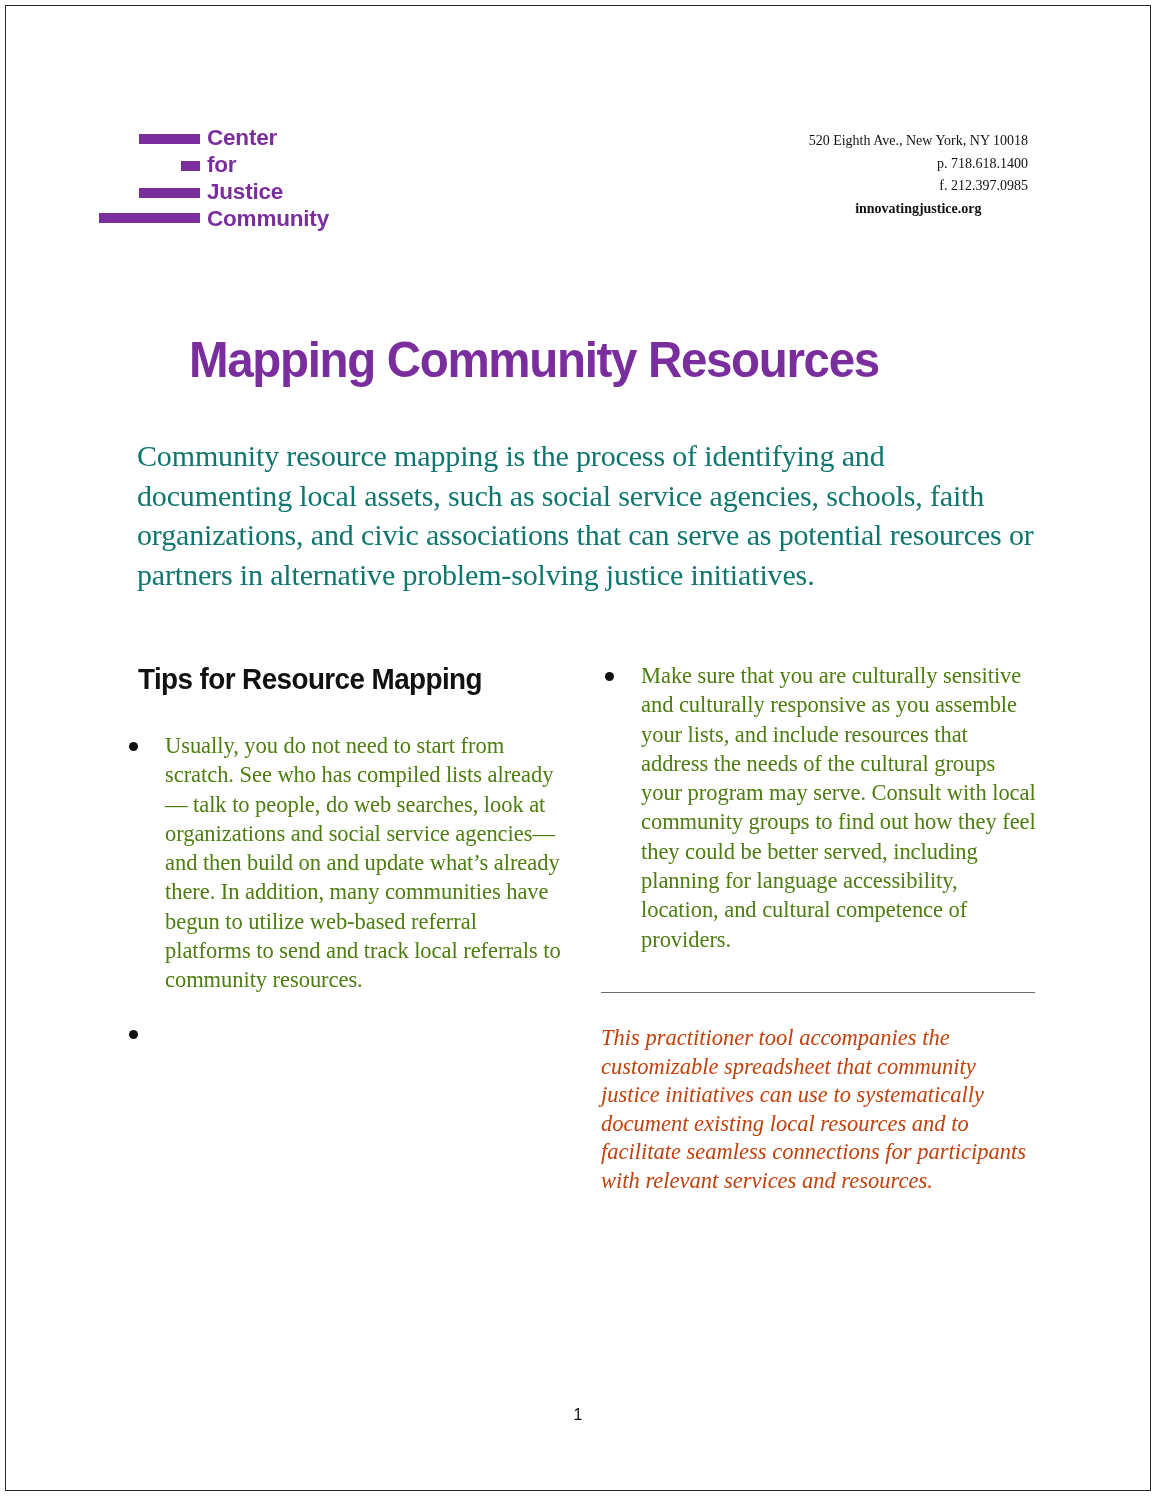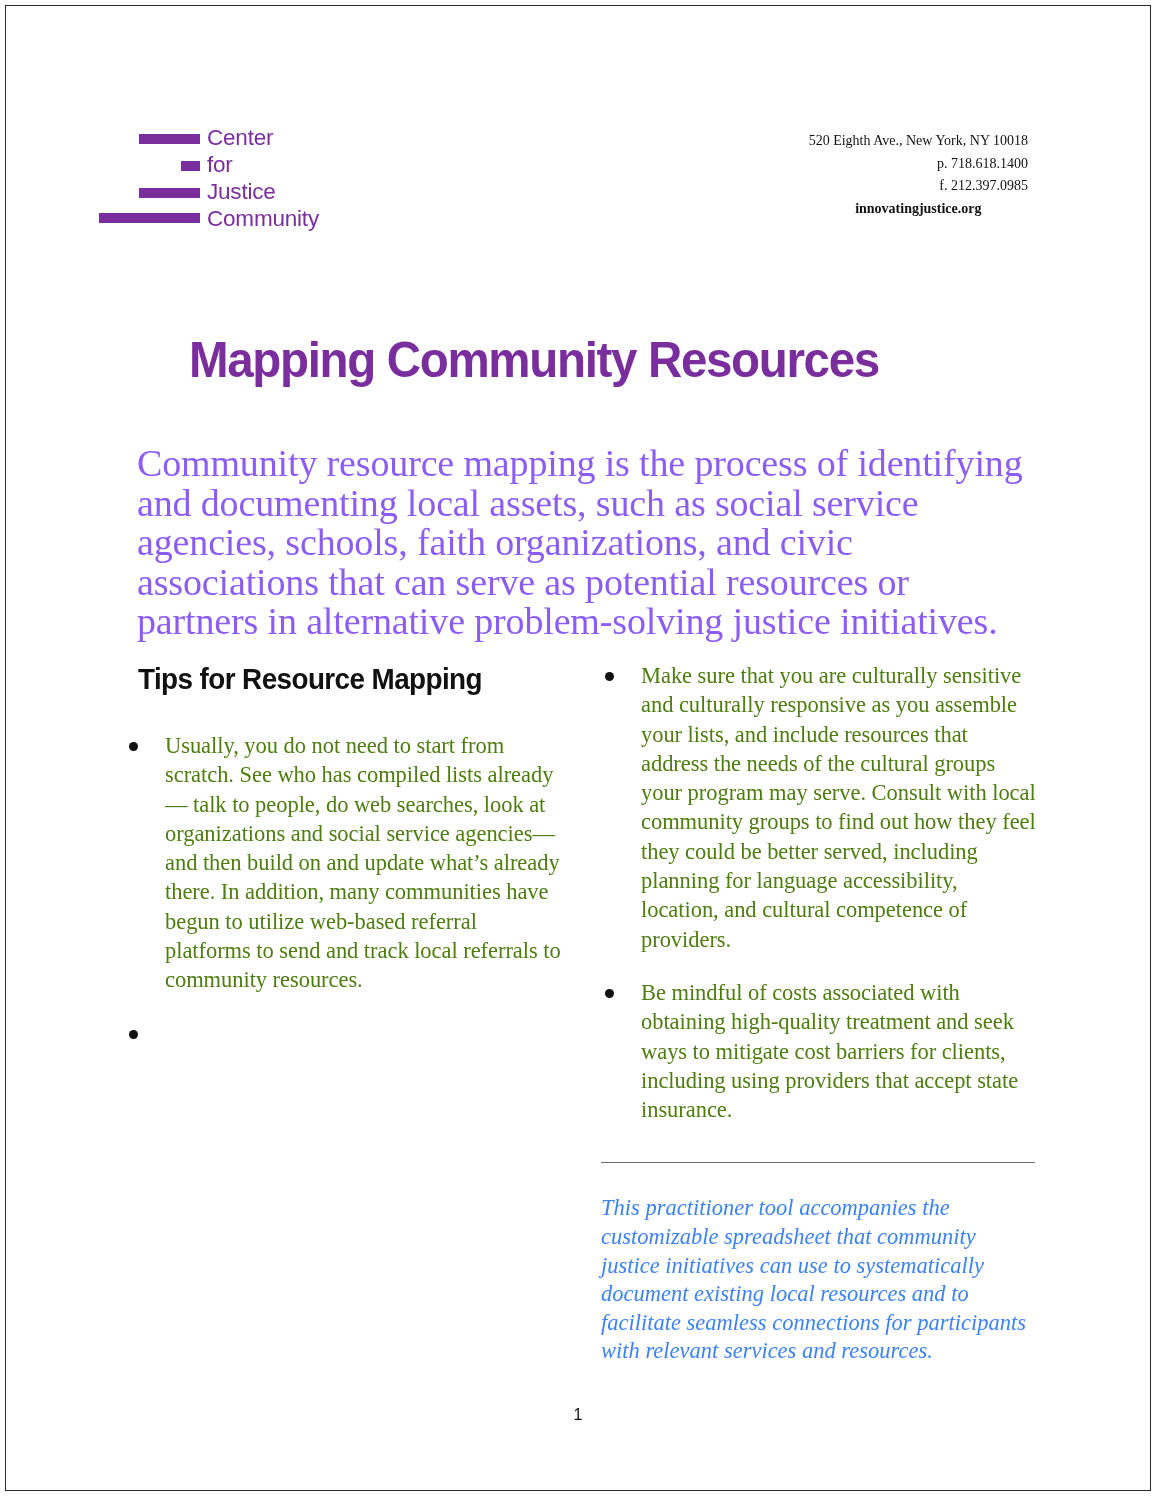--- a/index.html
+++ b/index.html
@@ -58,21 +58,21 @@
   .bar.b1 { top: 10px;  left: 45px; }
   .bar.b2 { top: 37px;  left: 87px; }
   .bar.b3 { top: 64px;  left: 45px; }
   .bar.b4 { top: 89px;  left: 5px;  }
 
   .logo-words {
     position: absolute;
     left: 113px;
     top: 0;
     font-family: "Liberation Sans", sans-serif;
-    font-weight: normal;
+    font-weight: bold;
     font-size: 22.5px;
     line-height: 27px;
     color: #7A2E9D;
     letter-spacing: -0.2px;
   }
   .logo-words div { white-space: nowrap; }
 
   .contact {
     position: absolute;
     right: 122px;
@@ -99,23 +99,23 @@
     transform: scaleX(0.95);
     transform-origin: left top;
   }
 
   .intro {
     position: absolute;
     left: 131px;
     top: 400px;
     width: 900px;
     font-family: "Liberation Serif", serif;
-    font-size: 38px;
+    font-size: 30px;
     line-height: 39.5px;
-    color: #8b5cf6;
+    color: #0f766e;
     letter-spacing: -0.15px;
   }
 
   
   .col-left {
     position: absolute;
     left: 116px;
     top: 655px;
     width: 440px;
   }
@@ -169,21 +169,21 @@
     height: 0;
     border-top: 1.6px solid #6d6d6d;
   }
 
   .note {
     margin: 31px 3px 12px 3px;
     font-family: "Liberation Serif", serif;
     font-style: italic;
     font-size: 22.5px;
     line-height: 28.6px;
-    color: #3b82f6;
+    color: #c2410c;
   }
 
   .page-number {
     position: absolute;
     left: 0;
     right: 0;
     top: 1400px;
     text-align: center;
     font-family: "Liberation Sans", sans-serif;
     font-size: 16px;
@@ -237,24 +237,20 @@
       </li>
     </ul>
   </div>
 
   <div class="col-right">
     <ul class="bullets">
       <li>
         <span class="dot"></span>
         <span>Make sure that you are culturally sensitive and culturally responsive as you assemble your lists, and include resources that address the needs of the cultural groups your program may serve. Consult with local community groups to find out how they feel they could be better served, including planning for language accessibility, location, and cultural competence of providers.</span>
       </li>
-      <li>
-        <span class="dot"></span>
-        <span>Be mindful of costs associated with obtaining high-quality treatment and seek ways to mitigate cost barriers for clients, including using providers that accept state insurance.</span>
-      </li>
     </ul>
     <div class="divider"></div>
     <p class="note">This practitioner tool accompanies the customizable spreadsheet that community justice initiatives can use to systematically document existing local resources and to facilitate seamless connections for participants with relevant services and resources.</p>
   </div>
 
   <div class="page-number">1</div>
 
 </div>
 
 </body></html>

